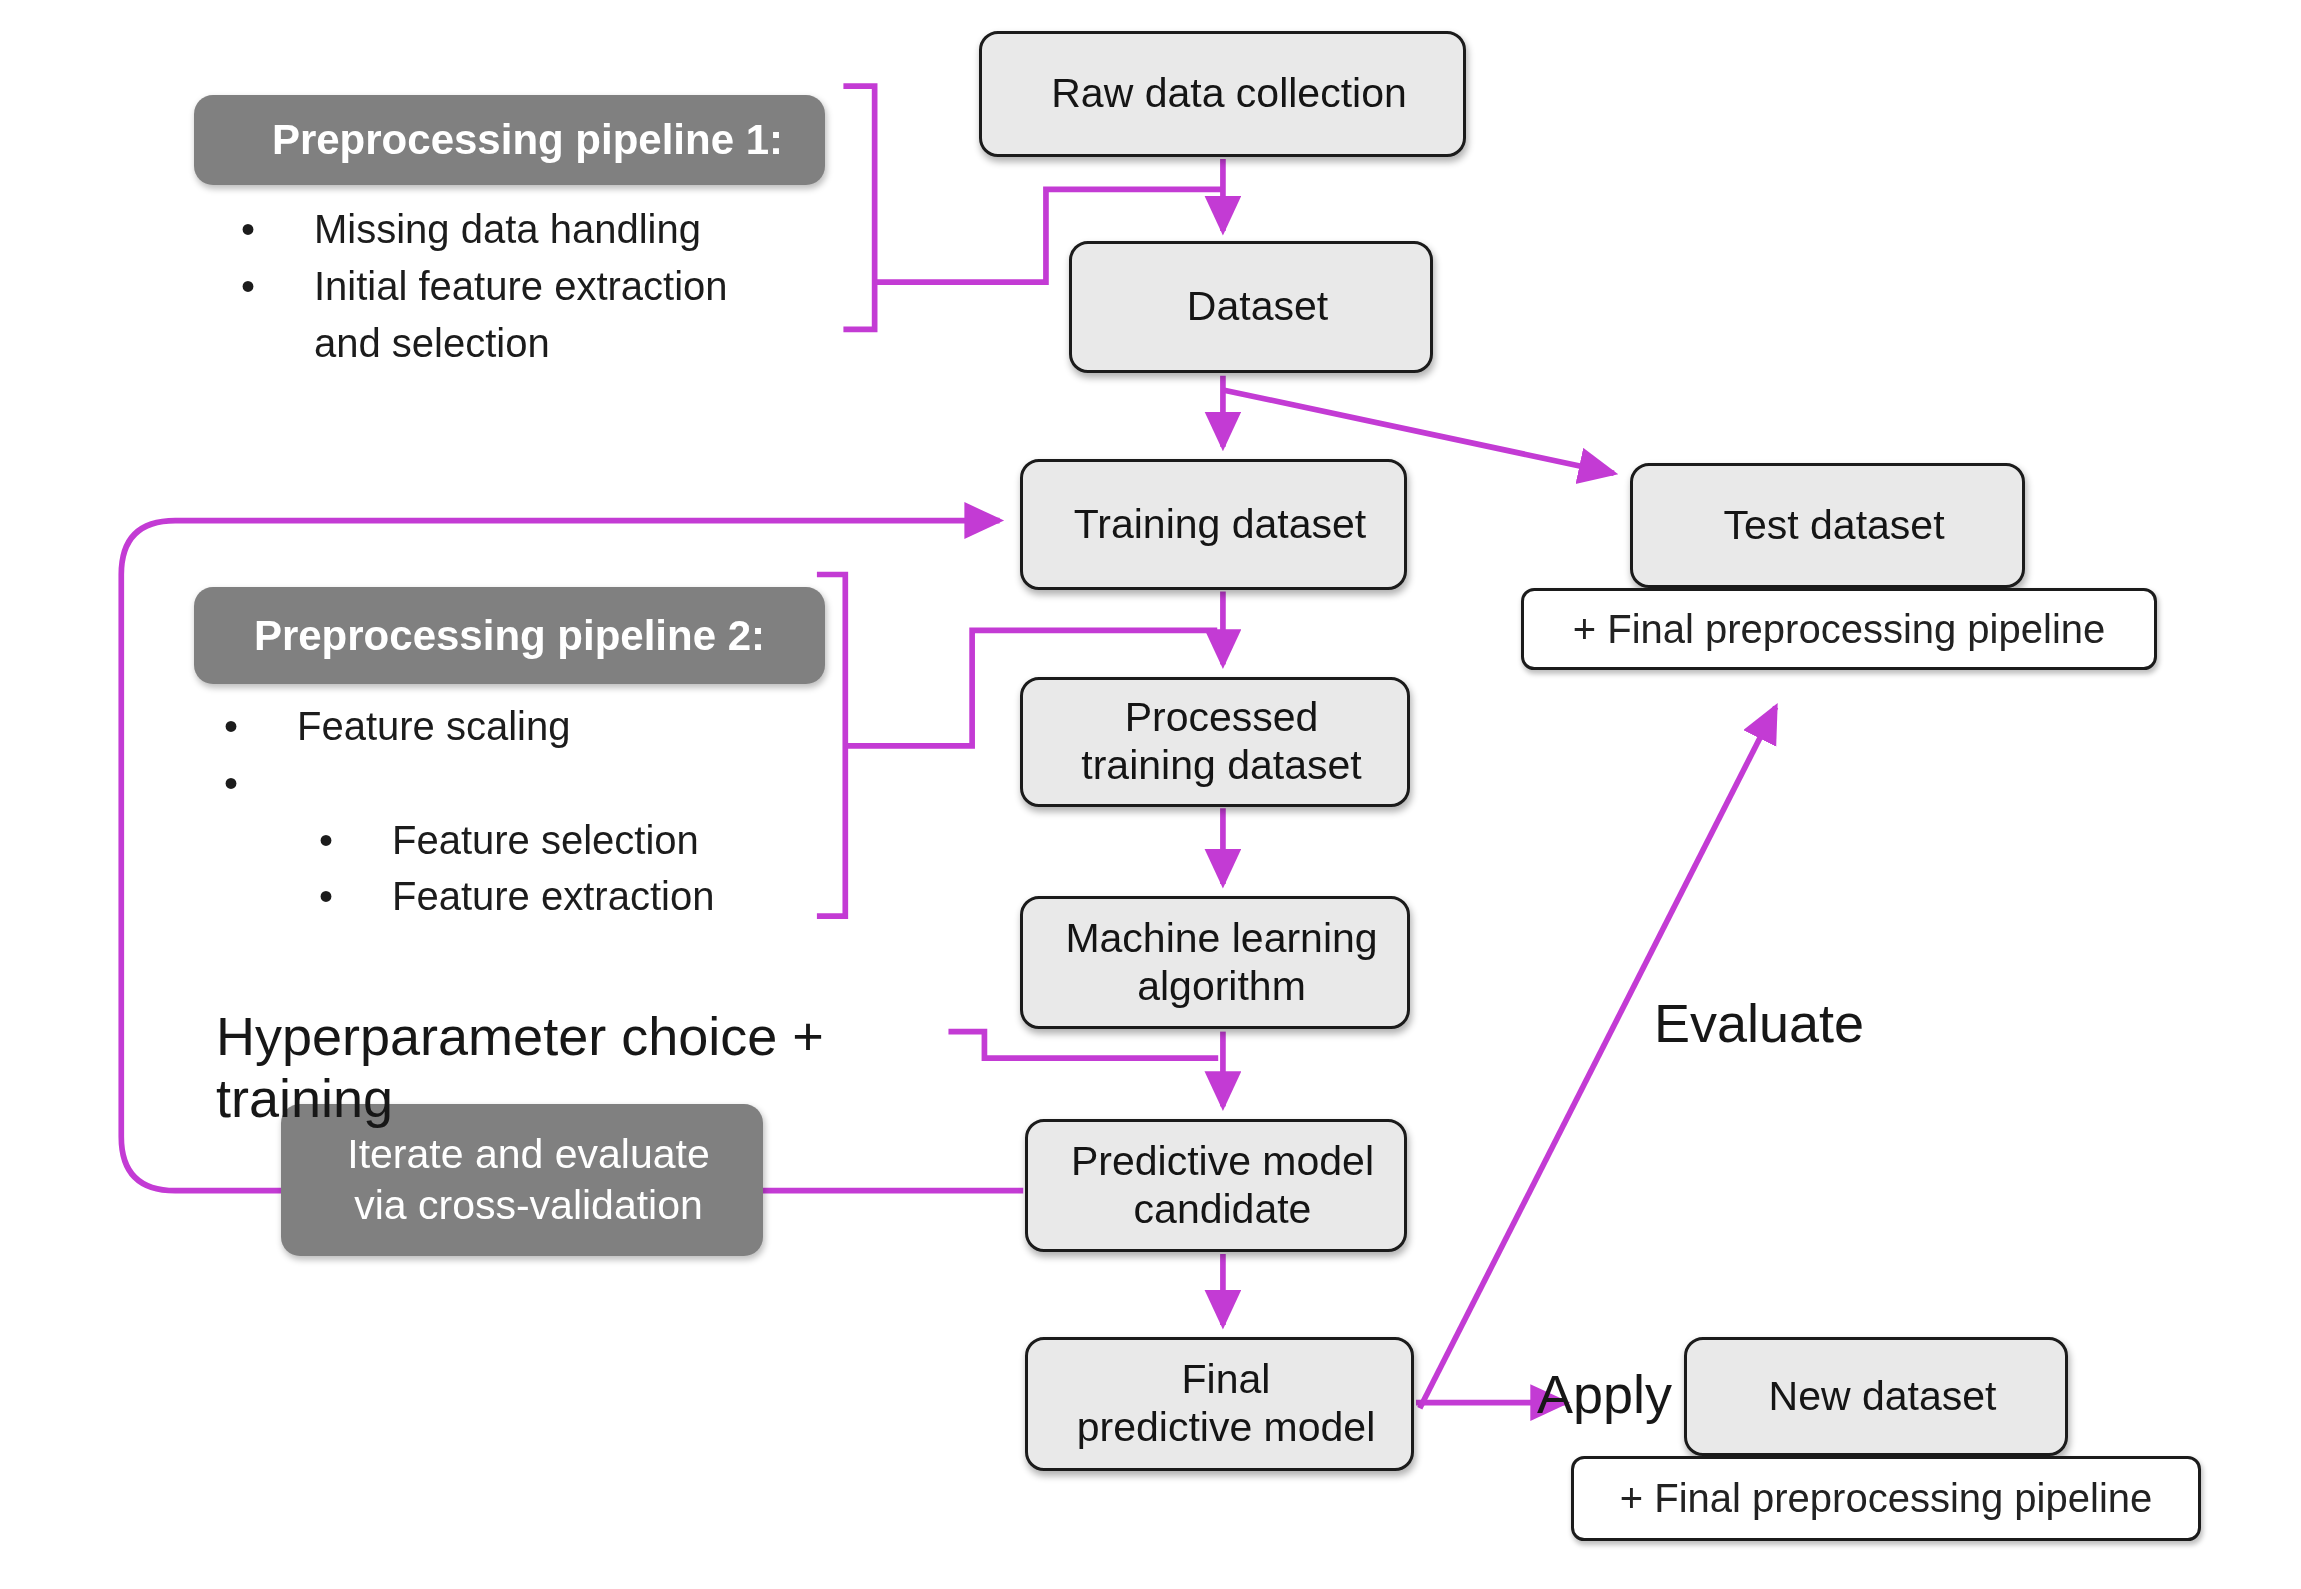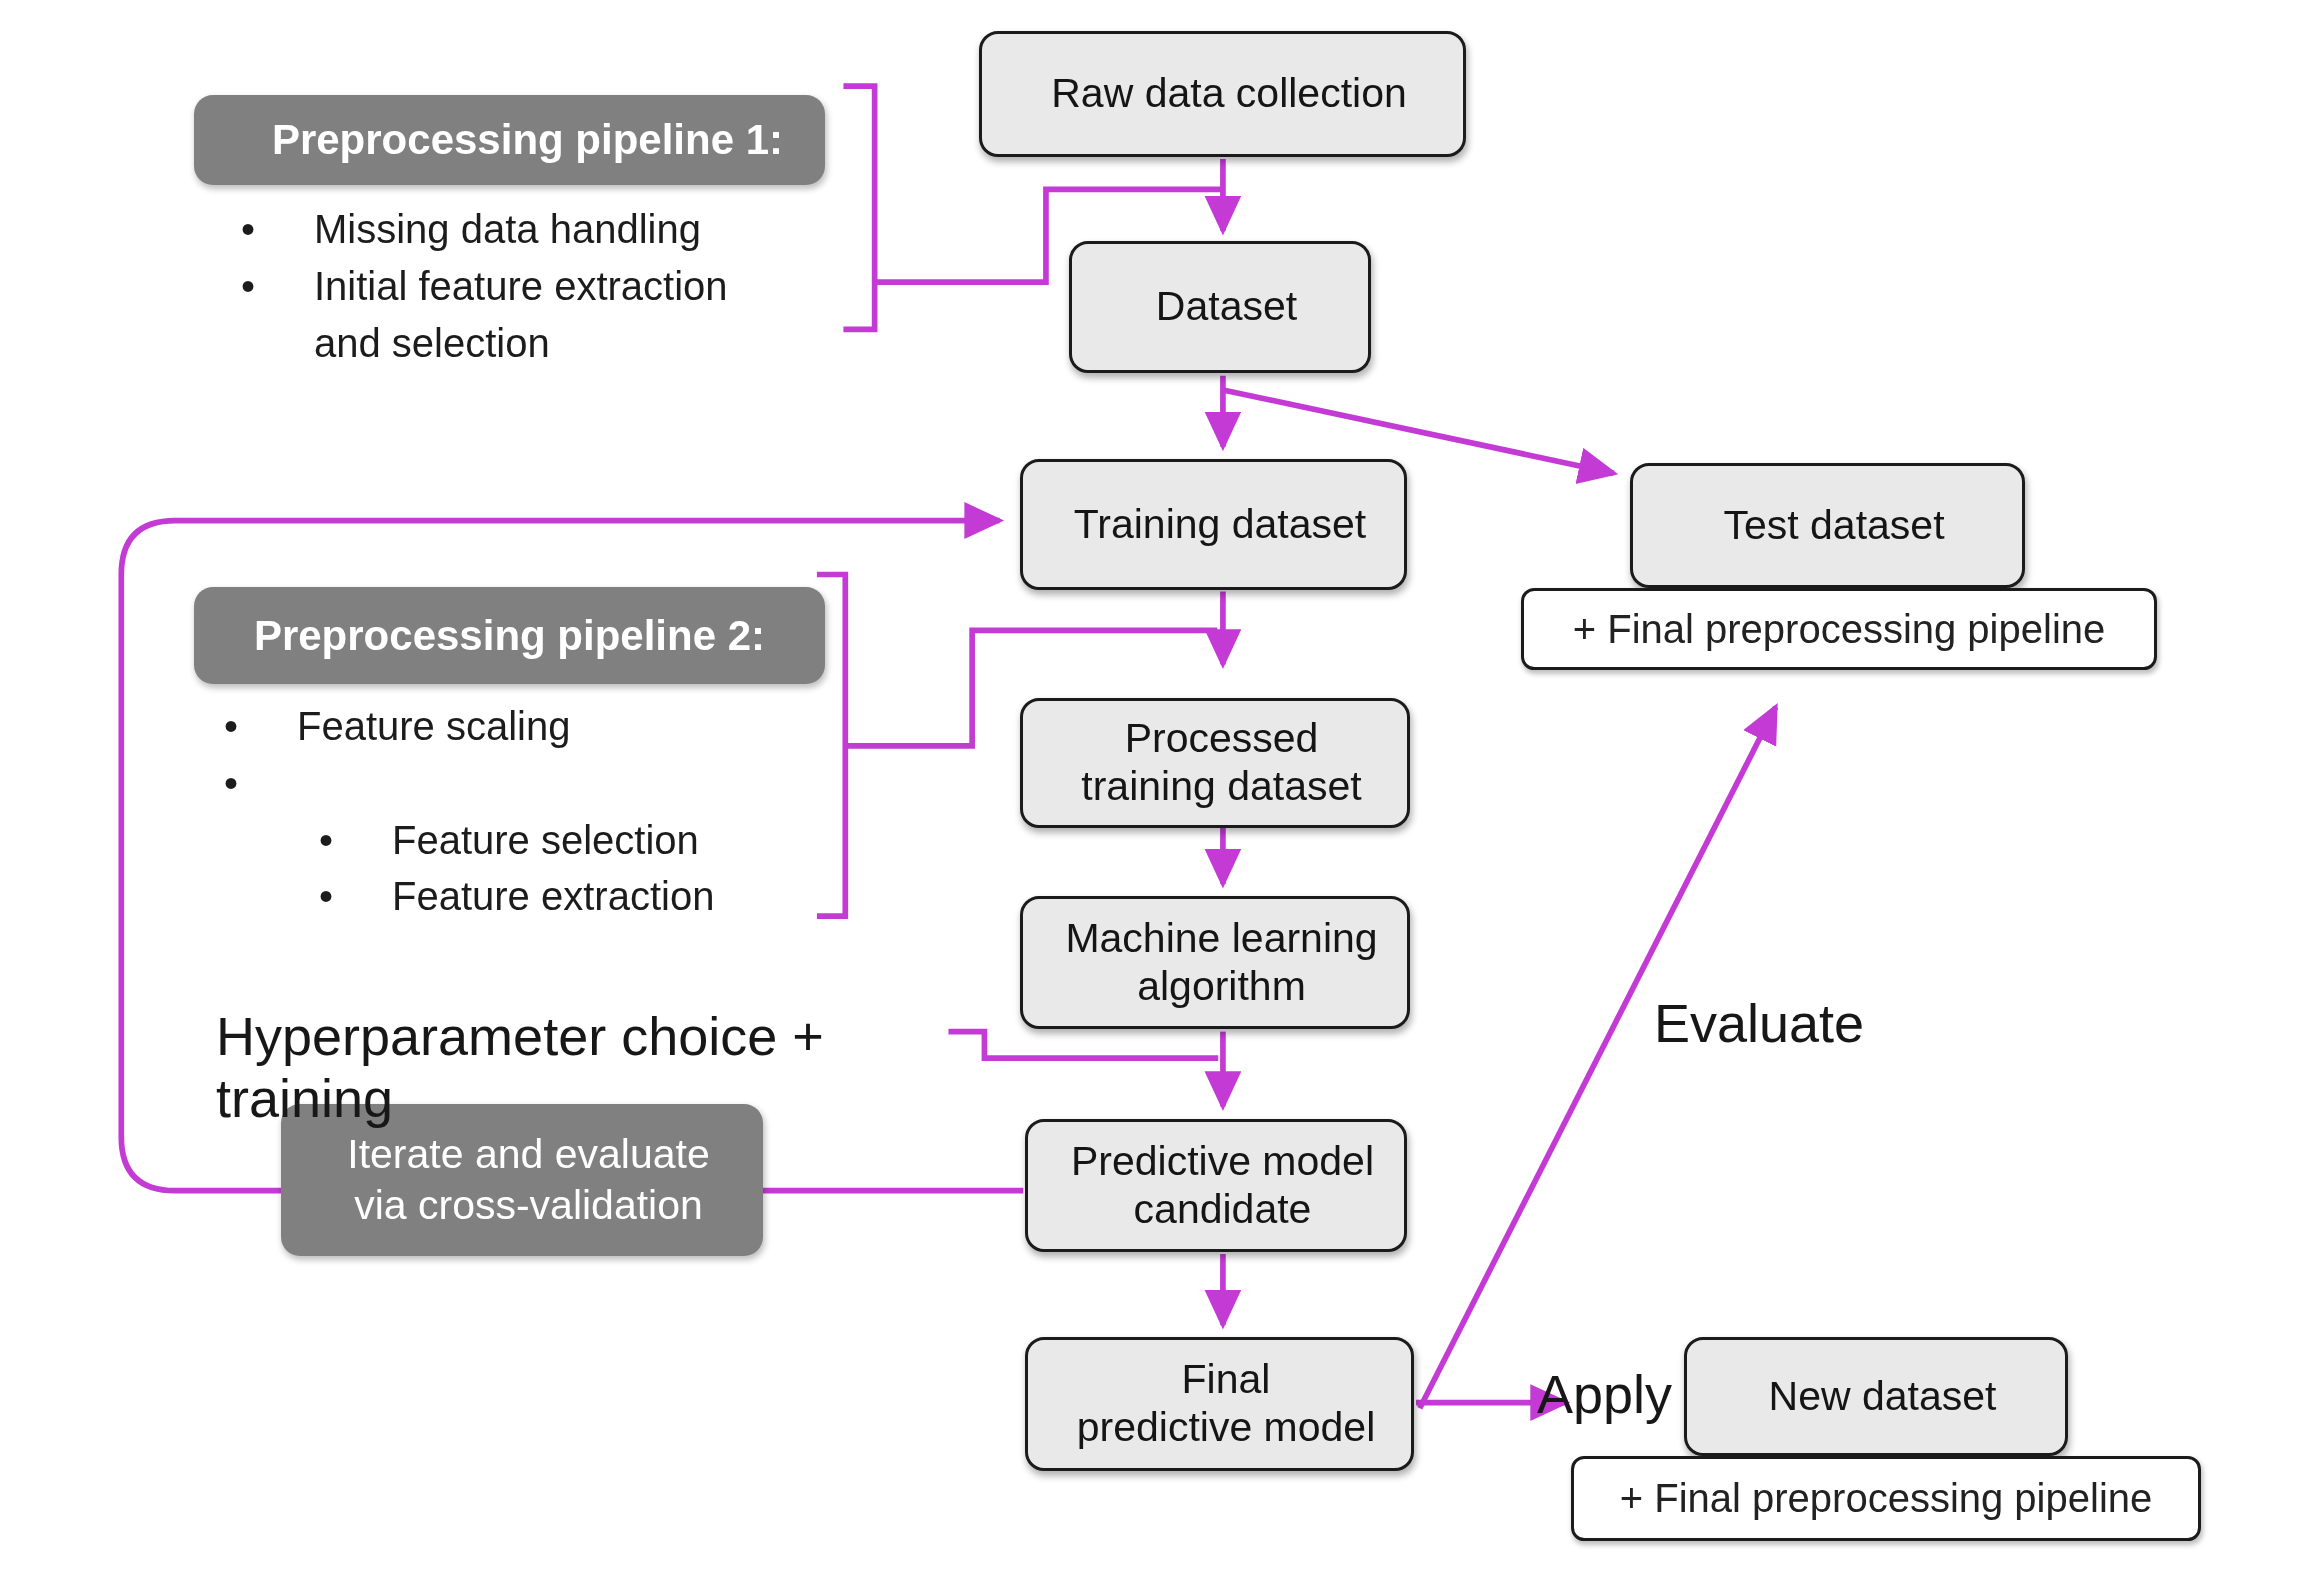--- a/index.html
+++ b/index.html
@@ -11,23 +11,23 @@
   svg.wires{position:absolute;left:0;top:0;z-index:1;}
   
   .node{
     position:absolute;z-index:2;box-sizing:border-box;
     background:#e9e9e9;border:3.8px solid #1b1b1b;border-radius:19px;
     display:flex;align-items:center;justify-content:center;text-align:center;
     font-size:41px;line-height:1.16;color:#151515;
     box-shadow:1.9px 4.7px 7.6px rgba(0,0,0,0.30);
   }
   .n-raw       {left:979px;top:31px;  width:487px;height:126px;}
-  .n-dataset   {left:1069px;top:241px; width:302px;height:132px;}
+  .n-dataset   {left:1069px;top:241px; width:364px;height:132px;}
   .n-training  {left:1020px;top:459px; width:387px;height:131px;}
-  .n-processed {left:1020px;top:698px; width:390px;height:130px;text-align:center;}
+  .n-processed {left:1020px;top:677px; width:390px;height:130px;text-align:center;}
   .n-ml        {left:1020px;top:896px; width:390px;height:133px;}
   .n-candidate {left:1025px;top:1119px;width:382px;height:133px;}
   .n-final     {left:1025px;top:1337px;width:389px;height:134px;}
   .n-test      {left:1630px;top:463px; width:395px;height:125px;}
   .n-new      {left:1684px;top:1337px;width:384px;height:119px;}
   
   .plusbox{
     position:absolute;z-index:3;box-sizing:border-box;
     background:#ffffff;border:3.8px solid #1b1b1b;border-radius:13.2px;
     display:flex;align-items:center;justify-content:center;text-align:center;

